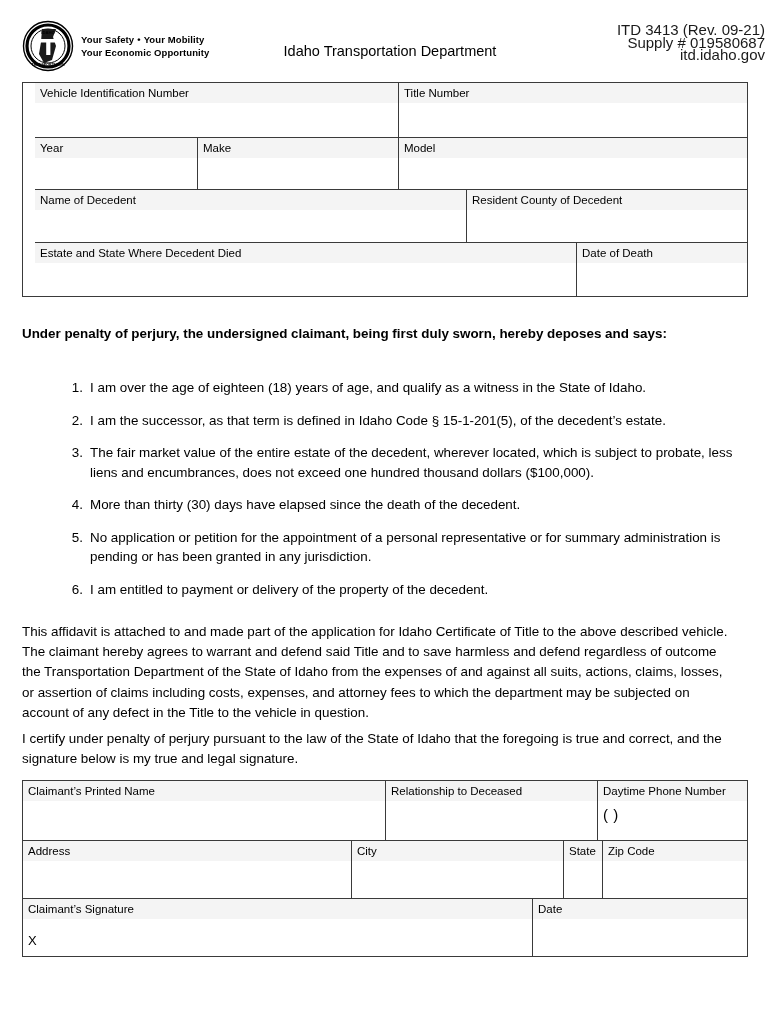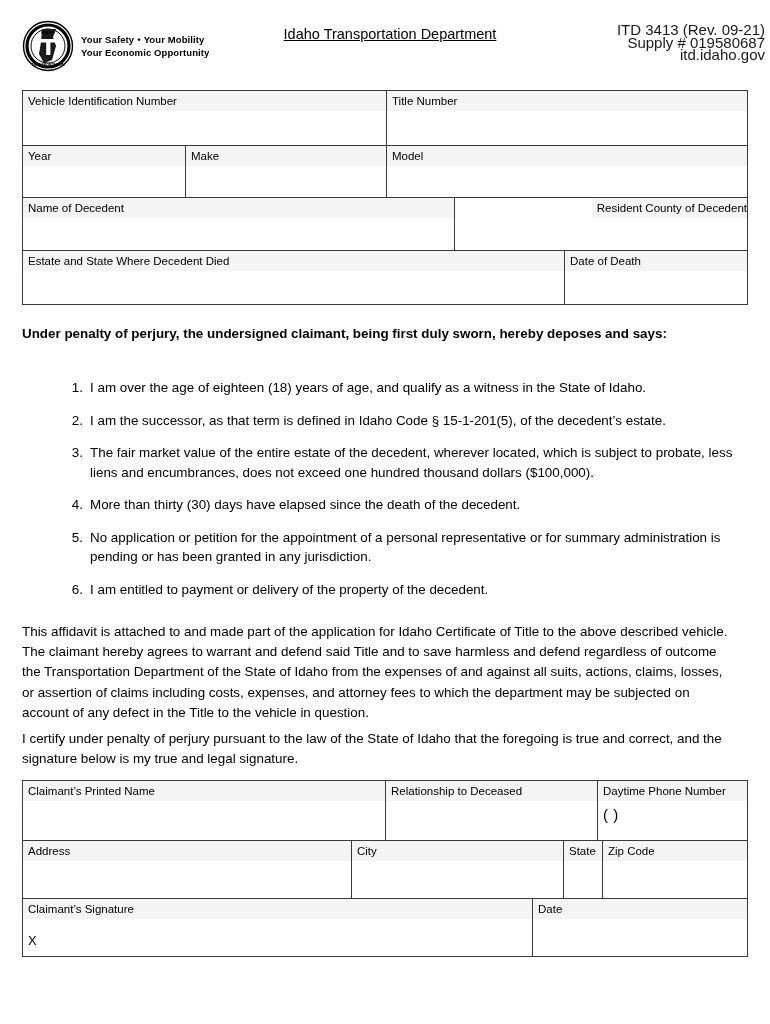--- a/index.html
+++ b/index.html
@@ -62,22 +62,21 @@
   }
   .form-title {
     font-size: 18px;
     font-weight: bold;
     line-height: 22px;
     letter-spacing: 0.1px;
   }
   .form-subtitle {
     font-size: 14.5px;
     line-height: 20px;
-    margin-top: 2px;
-    text-decoration: underline;
+    margin-top: 19px;
   }
 
   .meta-block {
     position: absolute;
     right: 5px;
     top: 6px;
     text-align: right;
     font-size: 15px;
     line-height: 12.5px;
     color: #1a1a1a;
@@ -204,21 +203,21 @@
       <div class="form-subtitle">Idaho Transportation Department</div>
     </div>
 
     <div class="meta-block">
       <div>ITD 3413 (Rev. 09-21)</div>
       <div>Supply # 019580687</div>
       <div>itd.idaho.gov</div>
     </div>
   </div>
 
-  <div class="form-table" id="vehicle-table" style="top:90px;">
+  <div class="form-table" id="vehicle-table" style="top:82px;padding-left:12px;">
 
     <div class="ftrow" style="height:55px;">
       <div class="fcell" style="width:364px;">
         <div class="fcell-label">Vehicle Identification Number</div>
         <div class="fcell-input"></div>
       </div>
       <div class="fcell" style="flex:1;">
         <div class="fcell-label">Title Number</div>
         <div class="fcell-input"></div>
       </div>
@@ -237,21 +236,21 @@
         <div class="fcell-label">Model</div>
         <div class="fcell-input"></div>
       </div>
     </div>
 
     <div class="ftrow" style="height:53px;">
       <div class="fcell" style="width:432px;">
         <div class="fcell-label">Name of Decedent</div>
         <div class="fcell-input"></div>
       </div>
-      <div class="fcell" style="flex:1;align-items:flex-end;">
+      <div class="fcell" style="flex:1;">
         <div class="fcell-label">Resident County of Decedent</div>
         <div class="fcell-input"></div>
       </div>
     </div>
 
     <div class="ftrow" style="height:53px;">
       <div class="fcell" style="width:542px;">
         <div class="fcell-label">Estate and State Where Decedent Died</div>
         <div class="fcell-input"></div>
       </div>

